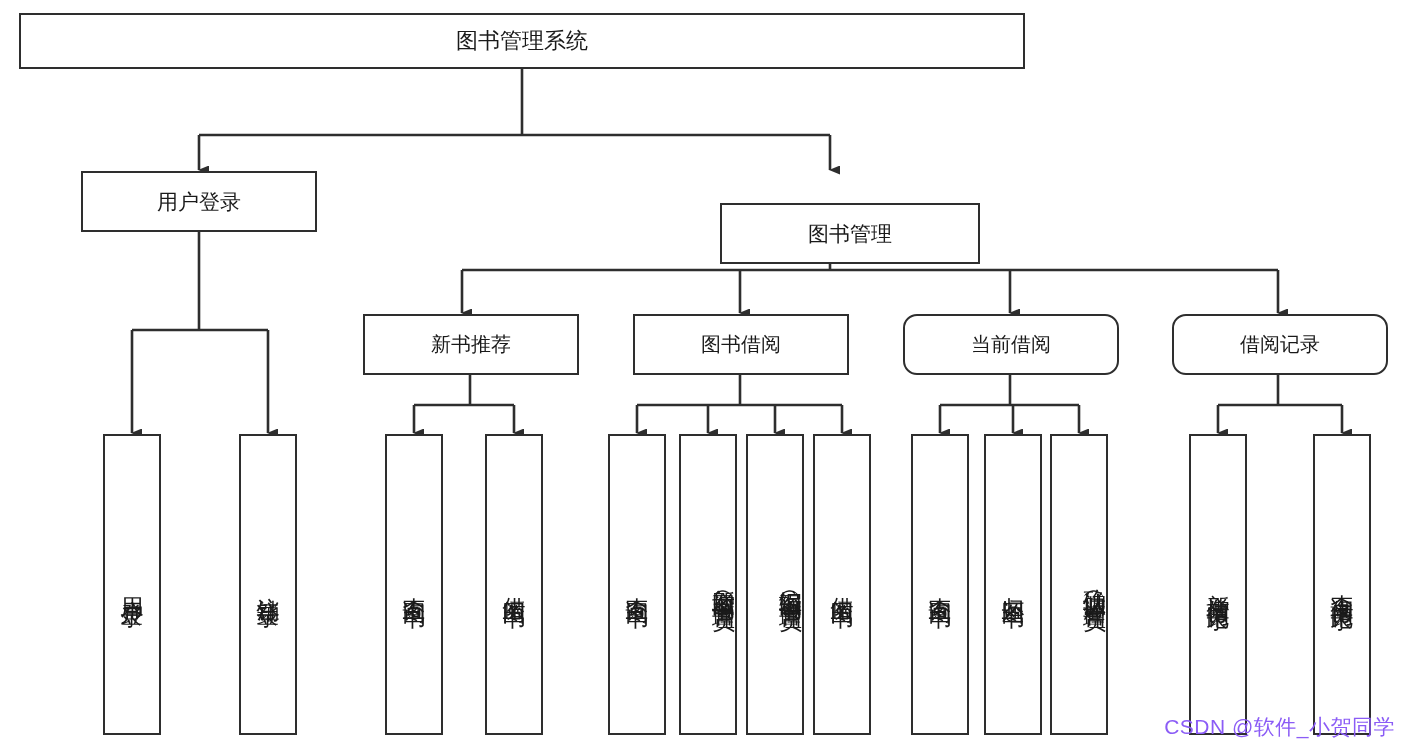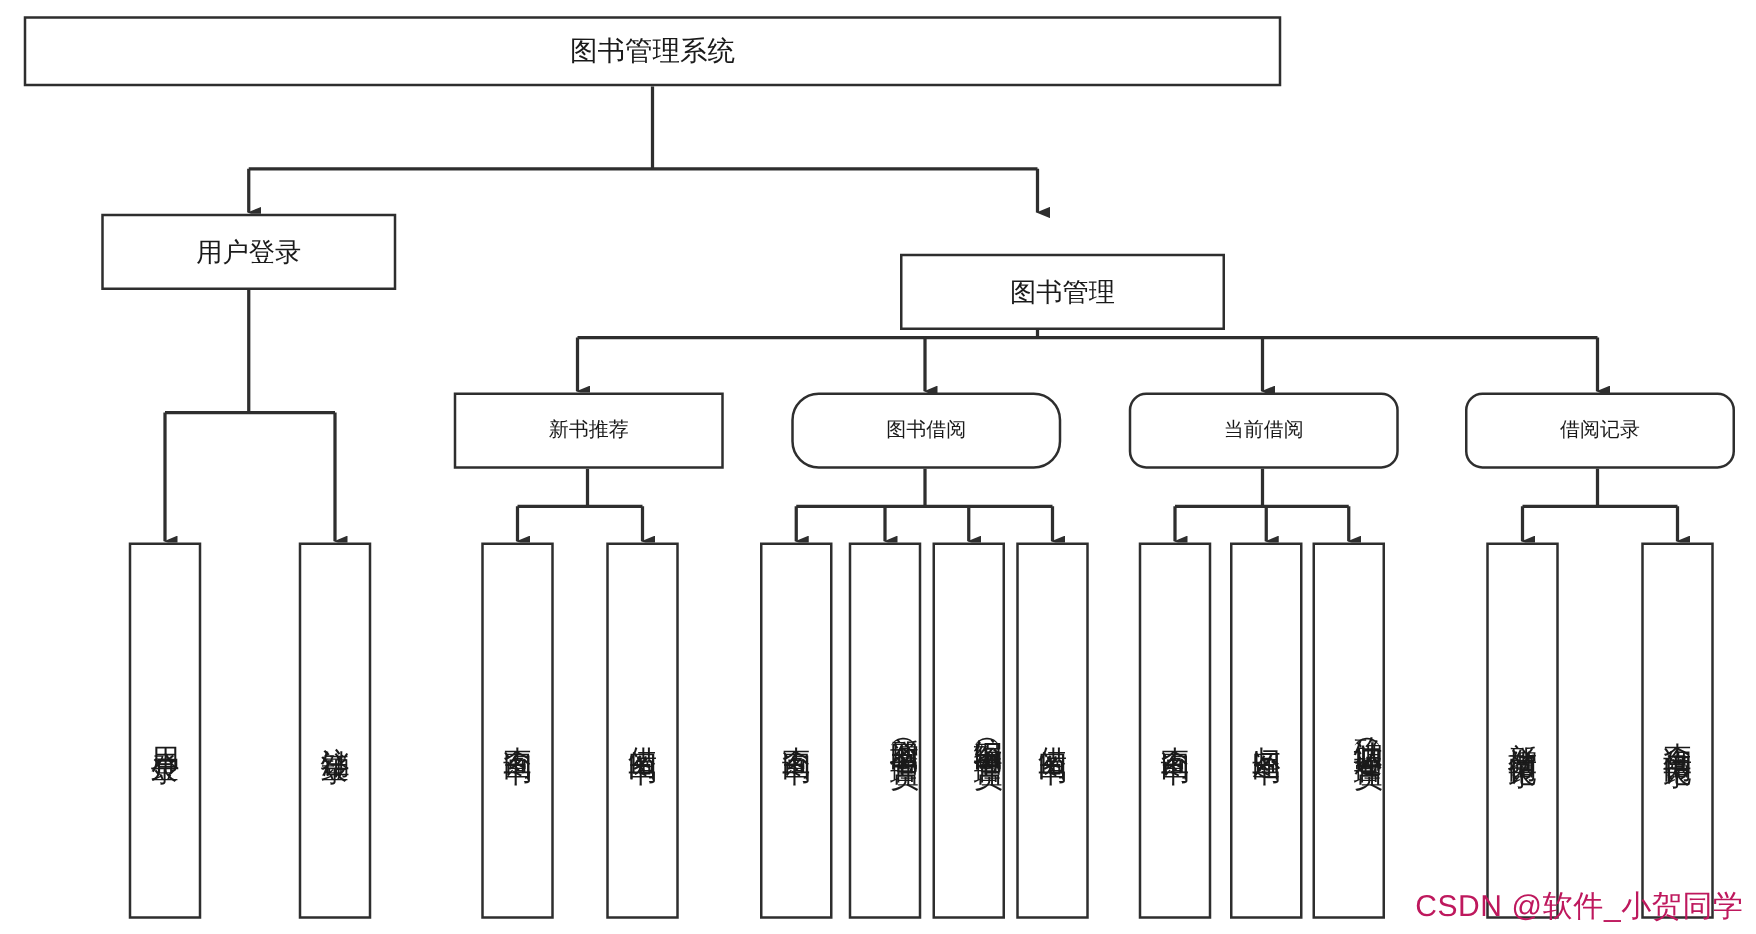--- a/index.html
+++ b/index.html
@@ -37,21 +37,21 @@
     color: #1a1a1a;
     font-family: "Liberation Sans", sans-serif;
   }
   .node-box.level-root {
     font-size: 22px;
   }
   .node-box.level-2 {
     font-size: 21px;
   }
   .node-box.level-3 {
-    font-size: 16px;
+    font-size: 20px;
   }
   .node-box.leaf {
     writing-mode: vertical-rl;
     text-orientation: upright;
     font-size: 23px;
     letter-spacing: 3px;
     line-height: 1;
     padding: 4px 0;
   }
   .node-box.leaf.align-center {
@@ -63,22 +63,22 @@
     justify-content: center;
   }
   .leaf-text {
     display: block;
     white-space: nowrap;
   }
   #watermark {
     position: absolute;
     right: 10px;
     bottom: 6px;
-    font-size: 24px;
-    color: #be185d;
+    font-size: 21px;
+    color: #8b5cf6;
     font-family: "Liberation Sans", sans-serif;
     letter-spacing: 0.5px;
     white-space: nowrap;
     pointer-events: none;
   }
 </style>
 </head>
 <body>
 
 <div id="diagram-root">
@@ -132,21 +132,21 @@
       </div>
       <div class="node-box level-2" style="left: 81px; top: 171px; width: 236px; height: 61px;">
         <span class="leaf-text">用户登录</span>
       </div>
       <div class="node-box level-2" style="left: 720px; top: 171px; width: 260px; height: 61px; margin-top: 32px;">
         <span class="leaf-text">图书管理</span>
       </div>
       <div class="node-box level-3" style="left: 363px; top: 314px; width: 216px; height: 61px;">
         <span class="leaf-text">新书推荐</span>
       </div>
-      <div class="node-box level-3" style="left: 633px; top: 314px; width: 216px; height: 61px; border-radius: 22px;">
+      <div class="node-box level-3" style="left: 633px; top: 314px; width: 216px; height: 61px;">
         <span class="leaf-text">图书借阅</span>
       </div>
       <div class="node-box level-3" style="left: 903px; top: 314px; width: 216px; height: 61px; border-radius: 14px;">
         <span class="leaf-text">当前借阅</span>
       </div>
       <div class="node-box level-3" style="left: 1172px; top: 314px; width: 216px; height: 61px; border-radius: 14px;">
         <span class="leaf-text">借阅记录</span>
       </div>
       <div class="node-box leaf align-center" style="left: 103px; top: 434px; width: 58px; height: 301px;">
         <span class="leaf-text">用户登录</span>

